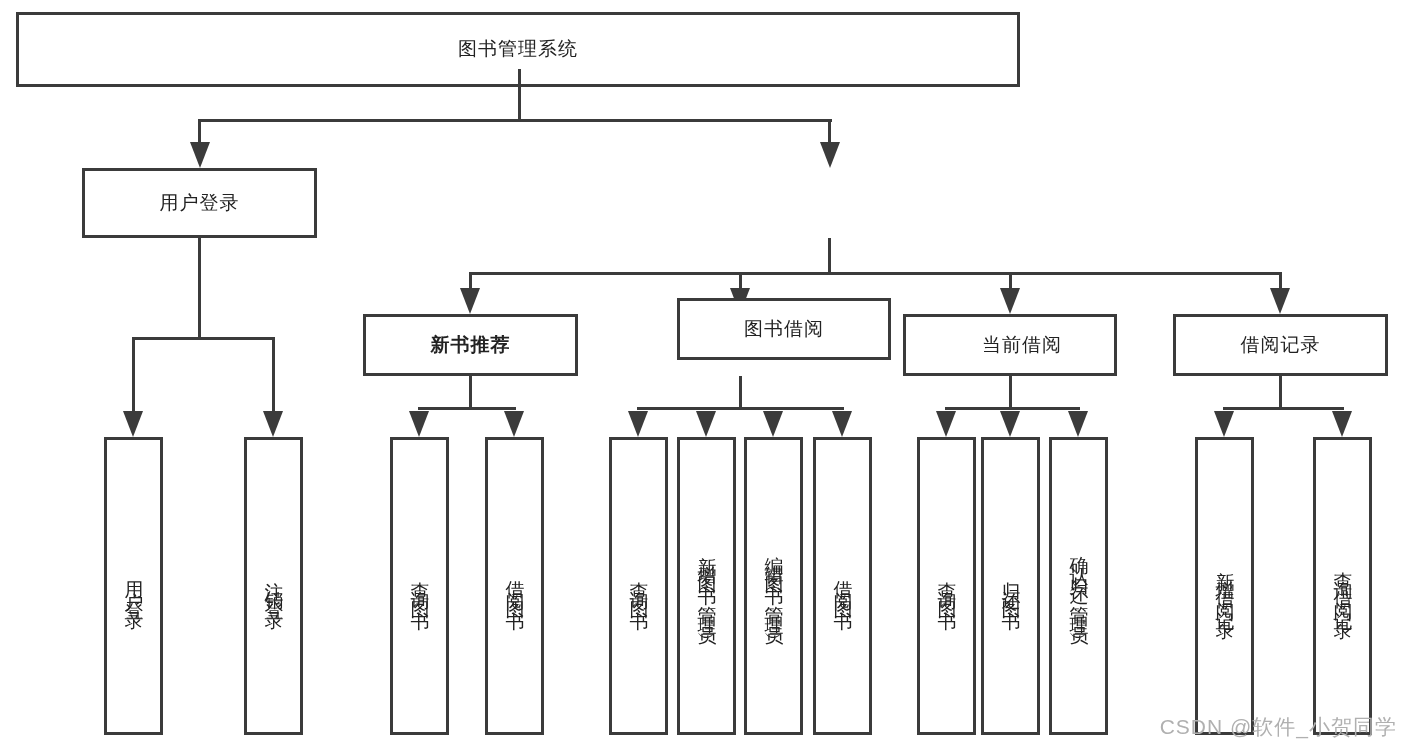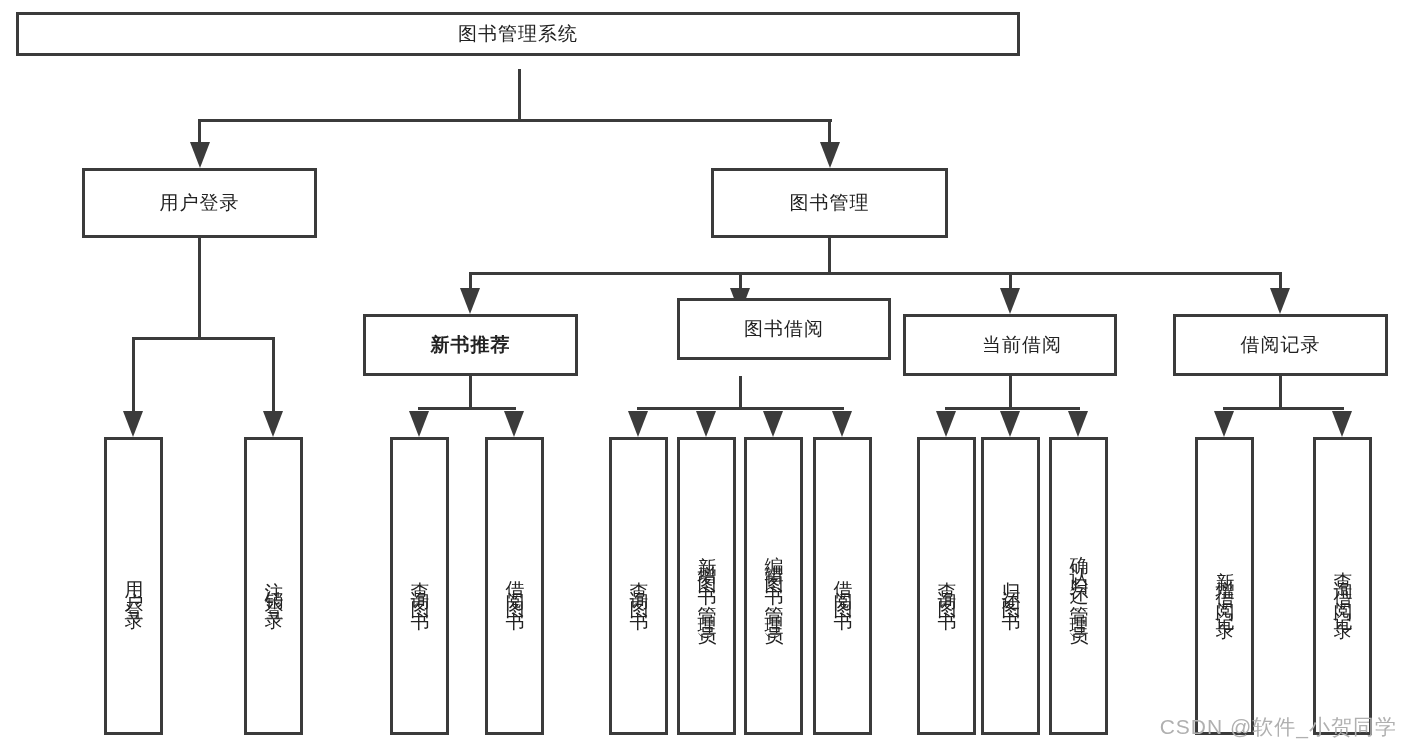--- a/index.html
+++ b/index.html
@@ -57,31 +57,30 @@
     letter-spacing: 1px;
     white-space: nowrap;
     margin-top: 31px;
   }
 </style>
 </head>
 <body>
 
 <div id="stage">
 
-  <div class="nd" style="left:16px; top:12px; width:1004px; height:44px;">图书管理系统</div>
+  <div class="nd" style="left:16px; top:12px; width:1004px; height:75px;">图书管理系统</div>
 
   <div class="ln" style="left:518px; top:69px; width:3px; height:50px;"></div>
   <div class="ln" style="left:198px; top:119px; width:634px; height:3px;"></div>
   <div class="ln" style="left:198px; top:119px; width:3px; height:30px;"></div>
   <div class="ah" style="left:190px; top:142px;"></div>
   <div class="ln" style="left:828px; top:119px; width:3px; height:30px;"></div>
   <div class="ah" style="left:820px; top:142px;"></div>
 
   <div class="nd" style="left:82px; top:168px; width:235px; height:70px;">用户登录</div>
-  <div class="nd" style="left:711px; top:168px; width:237px; height:70px;">图书管理</div>
 
   <div class="ln" style="left:198px; top:238px; width:3px; height:99px;"></div>
   <div class="ln" style="left:132px; top:337px; width:143px; height:3px;"></div>
   <div class="ln" style="left:132px; top:337px; width:3px; height:80px;"></div>
   <div class="ah" style="left:123px; top:411px;"></div>
   <div class="ln" style="left:272px; top:337px; width:3px; height:80px;"></div>
   <div class="ah" style="left:263px; top:411px;"></div>
 
   <div class="ln" style="left:828px; top:238px; width:3px; height:34px;"></div>
   <div class="ln" style="left:469px; top:272px; width:813px; height:3px;"></div>

